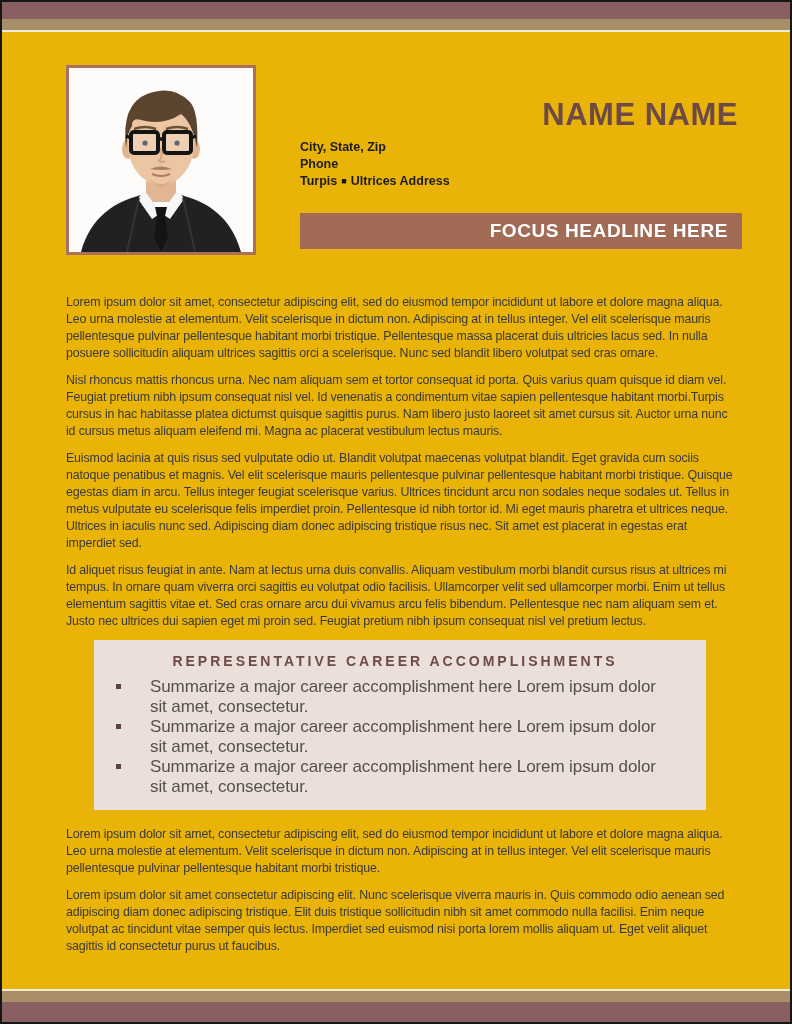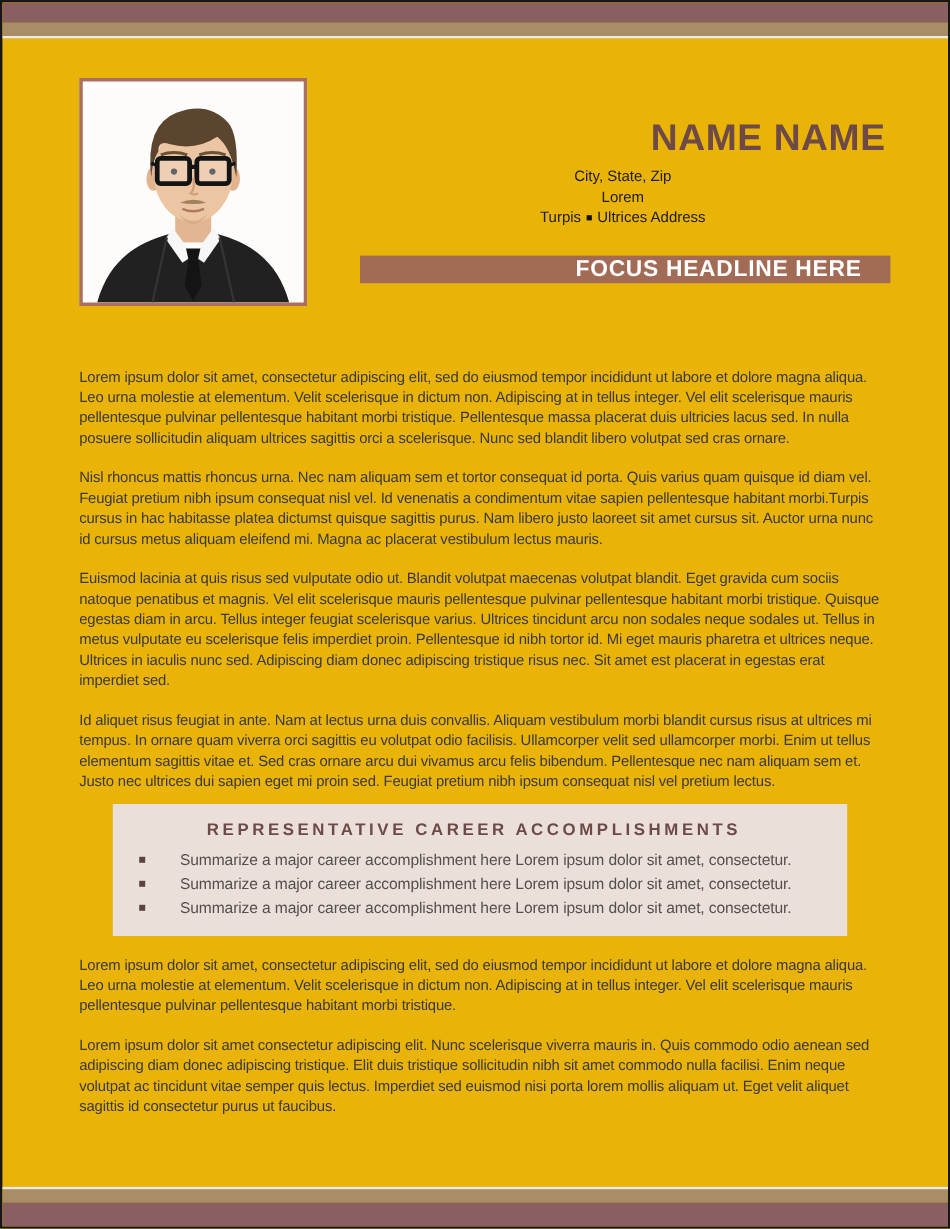--- a/index.html
+++ b/index.html
@@ -40,70 +40,71 @@
   .name {
     margin-top: 66px; margin-right: 4px;
     text-align: right;
     font-size: 31px; font-weight: 700;
     letter-spacing: 0.5px;
     color: #6d4a47;
     line-height: 1.1;
   }
   .contact {
     margin-top: 7px; margin-right: 4px;
-    text-align: center;
+    text-align: left;
     font-size: 12.5px; color: #1d1d1d;
     line-height: 17px;
+    font-weight: bold;
   }
   .sep-square {
     display: inline-block;
     font-size: 9px;
     vertical-align: 1px;
     margin: 0 4px;
     color: #111111;
   }
   .banner {
-    position: absolute; left: 0; right: 0; top: 181px; height: 23px;
+    position: absolute; left: 0; right: 0; top: 181px; height: 36px;
     background: #a26b55;
     display: flex; align-items: center; justify-content: flex-end;
-    padding-right: 24px;
+    padding-right: 14px;
   }
   .banner-text {
     color: #ffffff; font-size: 19px; font-weight: 700;
     letter-spacing: 0.6px;
   }
 
   
   .content {
     padding: 0 52px 0 64px;
     font-size: 12.4px;
     letter-spacing: -0.15px;
     line-height: 17px;
     color: #3a3a3a;
   }
-  .content p { margin: 16px 0 10px 0; }
+  .content p { margin: 4px 0 10px 0; }
 
   
   .accomp-box {
     margin: 3px 32px 16px 28px;
     background: #ebdfda;
     padding: 13px 32px 13px 22px;
   }
   .accomp-title {
     text-align: center;
     font-size: 14px; font-weight: 700;
     letter-spacing: 3px;
     color: #6d4a47;
     margin-bottom: 7px;
   }
   .accomp-item {
     display: flex; align-items: flex-start;
     line-height: 20px;
     color: #55504c;
-    font-size: 13px;
+    font-size: 17px;
     letter-spacing: -0.1px;
   }
   .accomp-bullet {
     flex: 0 0 auto;
     width: 5px; height: 5px;
     margin: 7px 29px 0 0;
     background: #5d4340;
   }
 </style>
 </head>
@@ -162,21 +163,21 @@
 
         <path d="M 70 130 L 58 184" stroke="#343434" stroke-width="2" fill="none"></path>
         <path d="M 114 130 L 126 184" stroke="#343434" stroke-width="2" fill="none"></path>
       </svg>
     </div>
 
     <div class="header-right">
       <div class="name">NAME NAME</div>
       <div class="contact">
         <div>City, State, Zip</div>
-        <div>Lorem</div>
+        <div>Phone</div>
         <div>
           <span>Turpis</span><span class="sep-square">■</span><span>Ultrices Address</span>
         </div>
       </div>
       <div class="banner">
         <span class="banner-text">FOCUS HEADLINE HERE</span>
       </div>
     </div>
 
   </div>

